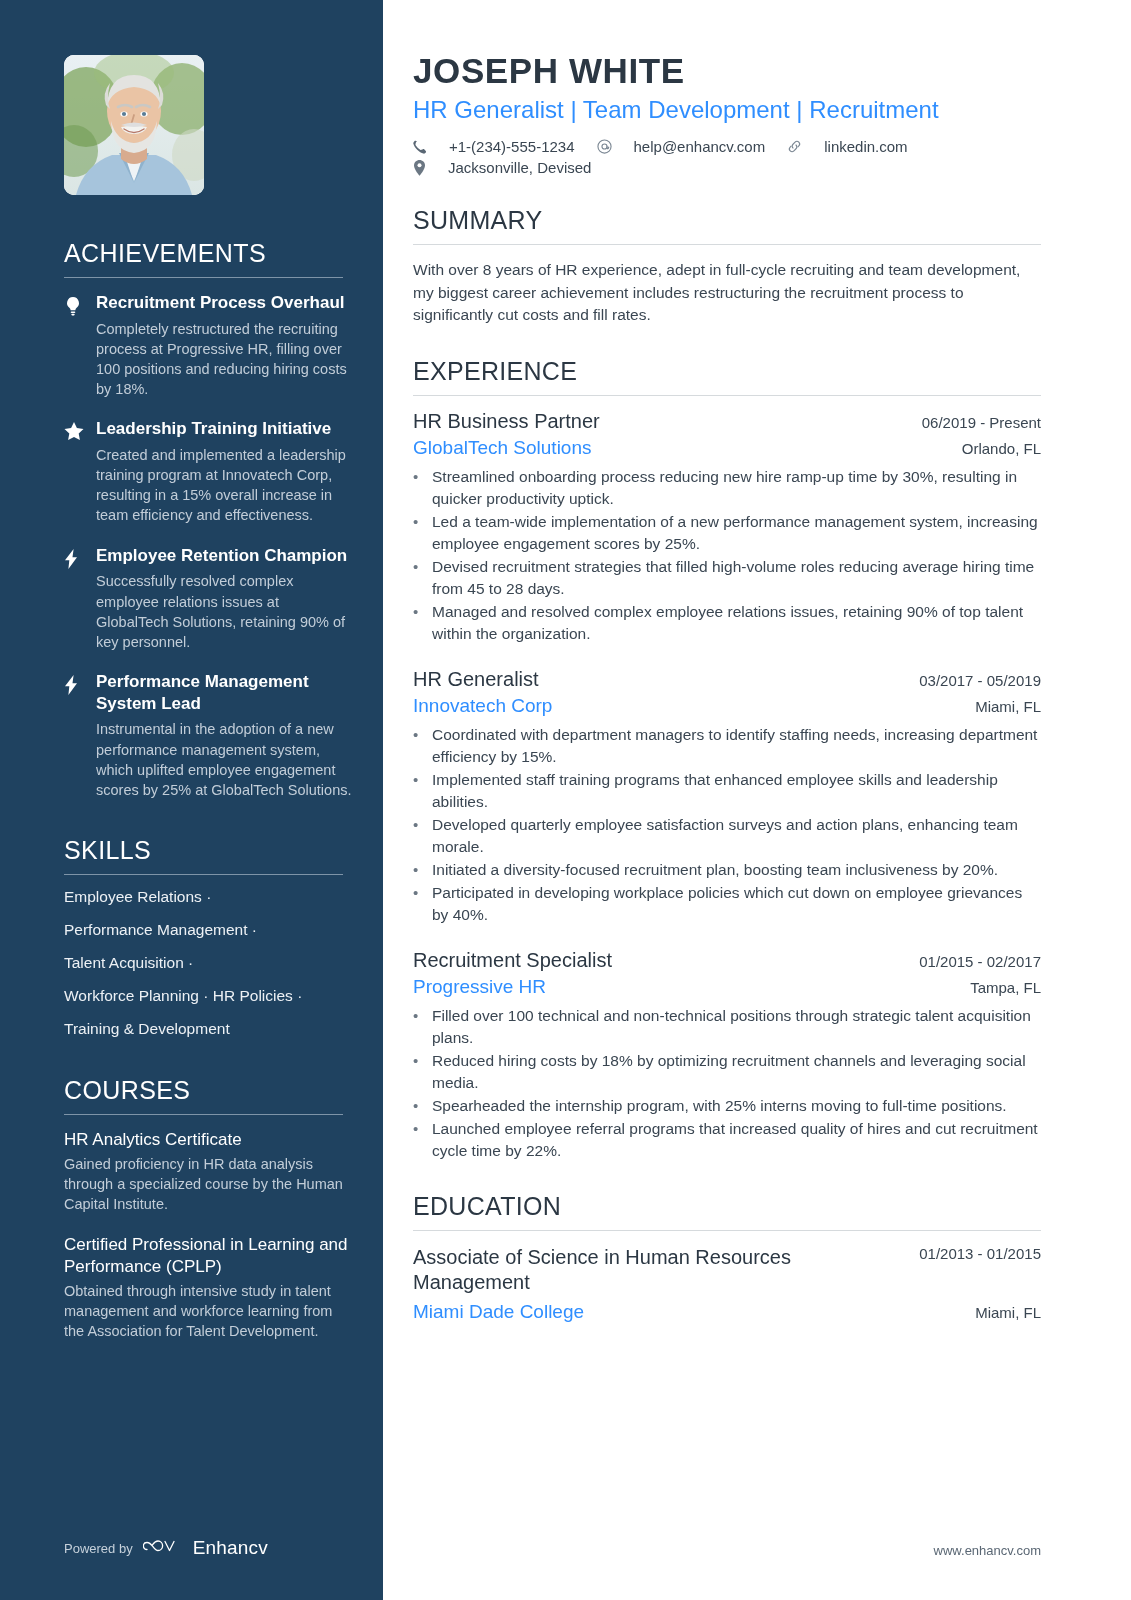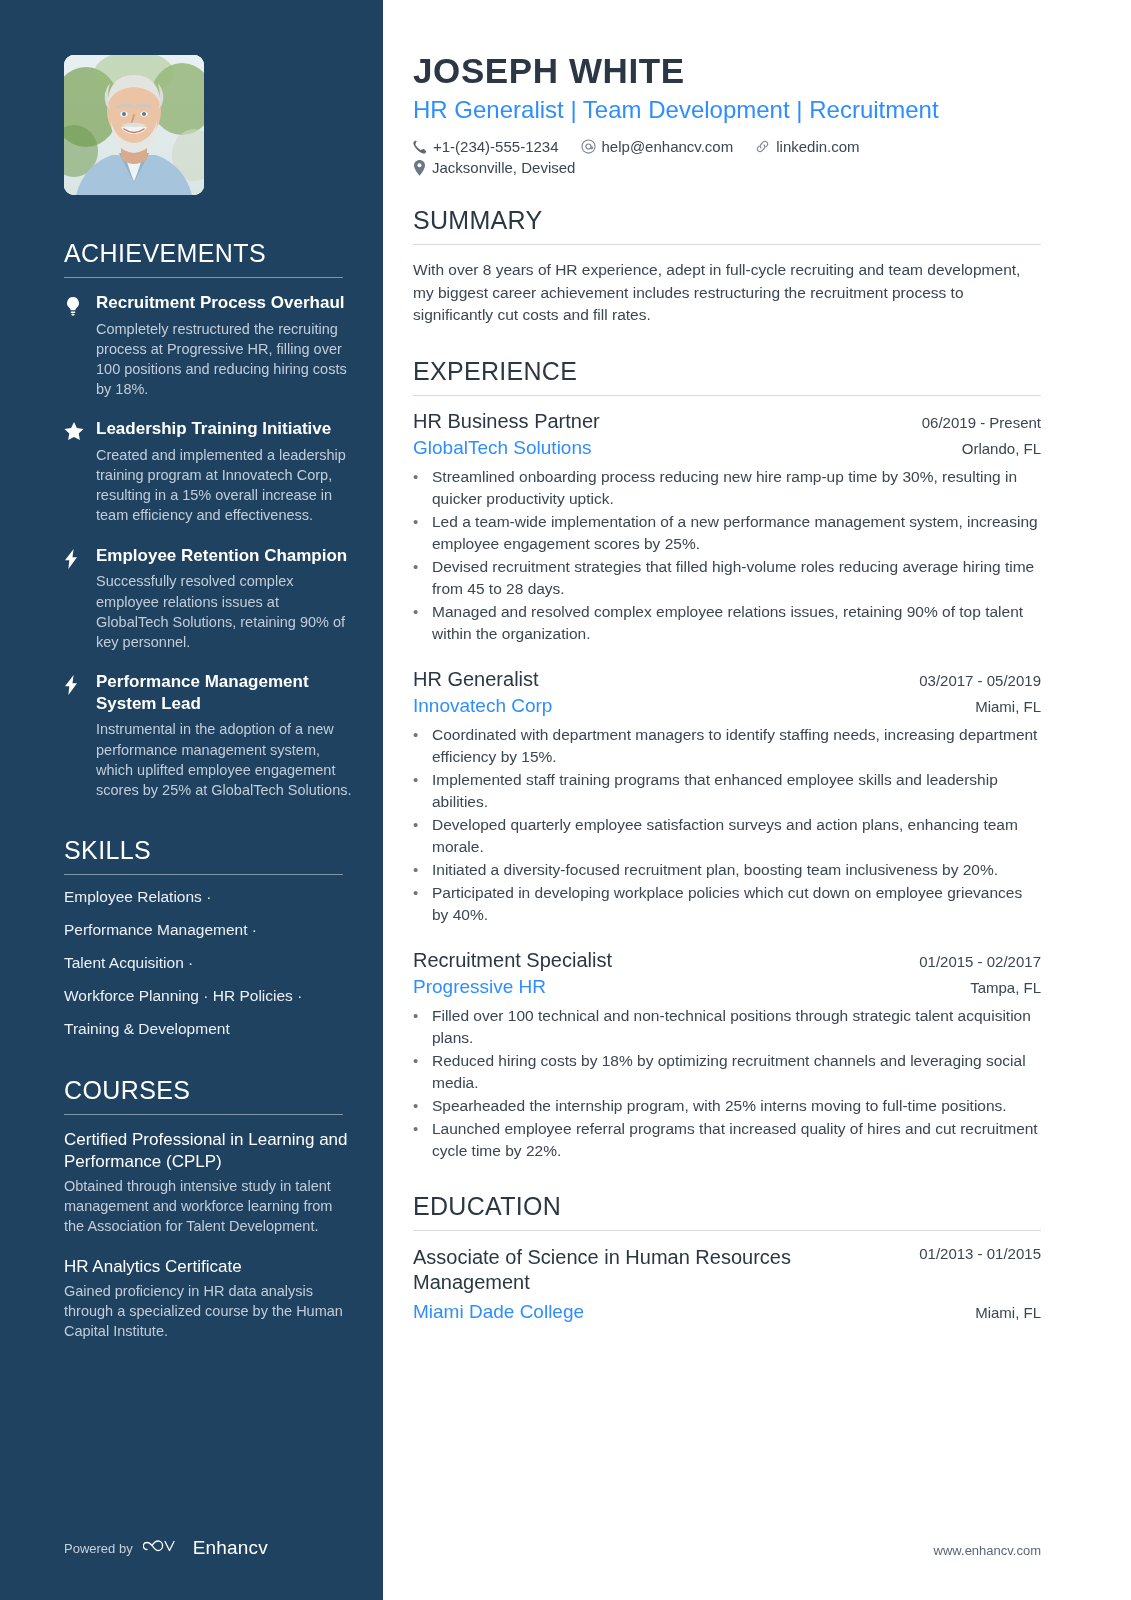--- a/index.html
+++ b/index.html
@@ -86,21 +86,21 @@
     color:#2b3743; line-height:1.1;
   }
   .headline {
     font-size:24px; color:#2f8eff; font-weight:400;
     margin-top:5px; line-height:1.2;
   }
   .headline .bar { color:#2f8eff; }
   .contacts { margin-top:14px; }
   .crow { display:flex; align-items:center; flex-wrap:wrap; margin-bottom:4px; }
   .citem {
-    display:flex; align-items:center; gap:6px;
+    display:flex; align-items:center; gap:22px;
     font-size:15px; color:#3a4652; margin-right:22px;
   }
   .citem svg { display:block; flex:0 0 auto; }
 
   .sec { margin-top:30px; }
   .sec-h {
     font-size:25px; font-weight:400; color:#2b3743; letter-spacing:.3px;
     padding-bottom:9px;
   }
   .sec-rule { height:1px; background:#d6dadd; margin-bottom:14px; }
@@ -257,26 +257,26 @@
         <div class="skill-line">Workforce Planning · HR Policies ·</div>
         <div class="skill-line">Training &amp; Development</div>
       </div>
     </section>
 
     <section class="side-section">
       <div class="side-h">COURSES</div>
       <div class="side-rule"></div>
 
       <div class="course">
+        <div class="course-title">HR Analytics Certificate</div>
+        <div class="course-desc">Gained proficiency in HR data analysis through a specialized course by the Human Capital Institute.</div>
+      </div>
+      <div class="course">
         <div class="course-title">Certified Professional in Learning and Performance (CPLP)</div>
         <div class="course-desc">Obtained through intensive study in talent management and workforce learning from the Association for Talent Development.</div>
-      </div>
-      <div class="course">
-        <div class="course-title">HR Analytics Certificate</div>
-        <div class="course-desc">Gained proficiency in HR data analysis through a specialized course by the Human Capital Institute.</div>
       </div>
     </section>
 
     <div class="powered">
       <span class="powered-txt">Powered by</span>
       <span>
         <svg width="40" height="20" viewBox="0 0 40 20">
             <path d="M4 13.5c-2.2 0-3.6-1.6-3.6-3.5S1.8 6.5 4 6.5c2.6 0 4.3 2 6 4.2 1.4 1.8 2.9 3.8 5 3.8 2.6 0 4.6-2.1 4.6-4.8S17.6 5 15 5c-2.4 0-4 1.7-5.4 3.6" stroke="#ffffff" stroke-width="1.3" fill="none" stroke-linecap="round"></path>
             <path d="M22 5.5l4.5 9 4.5-9" stroke="#ffffff" stroke-width="1.3" fill="none" stroke-linecap="round" stroke-linejoin="round"></path>
           </svg>

